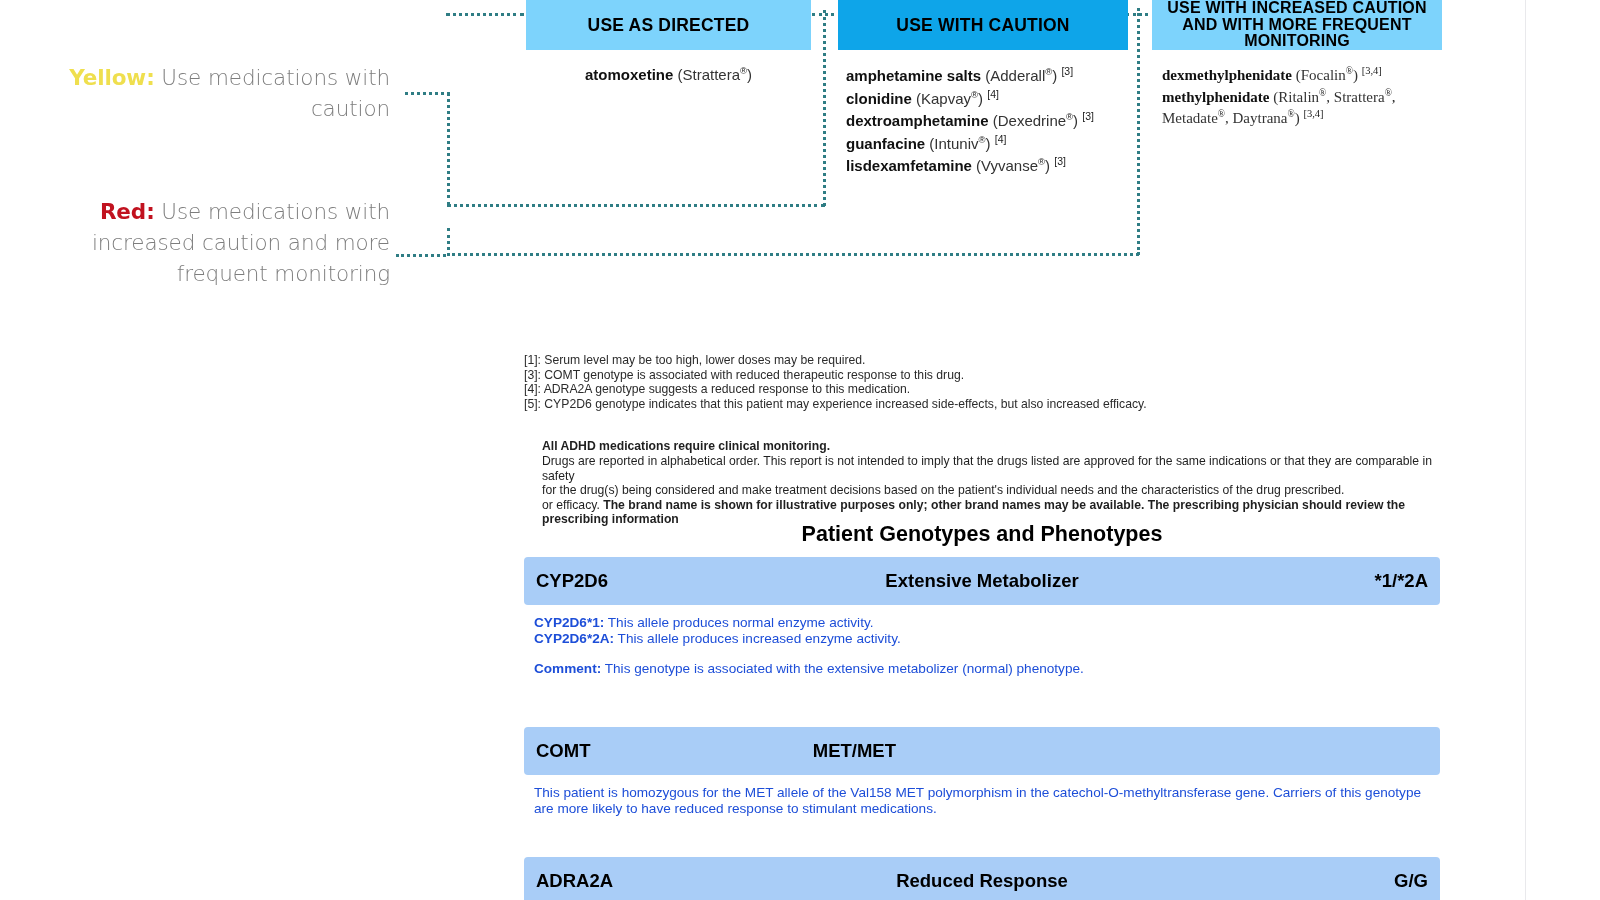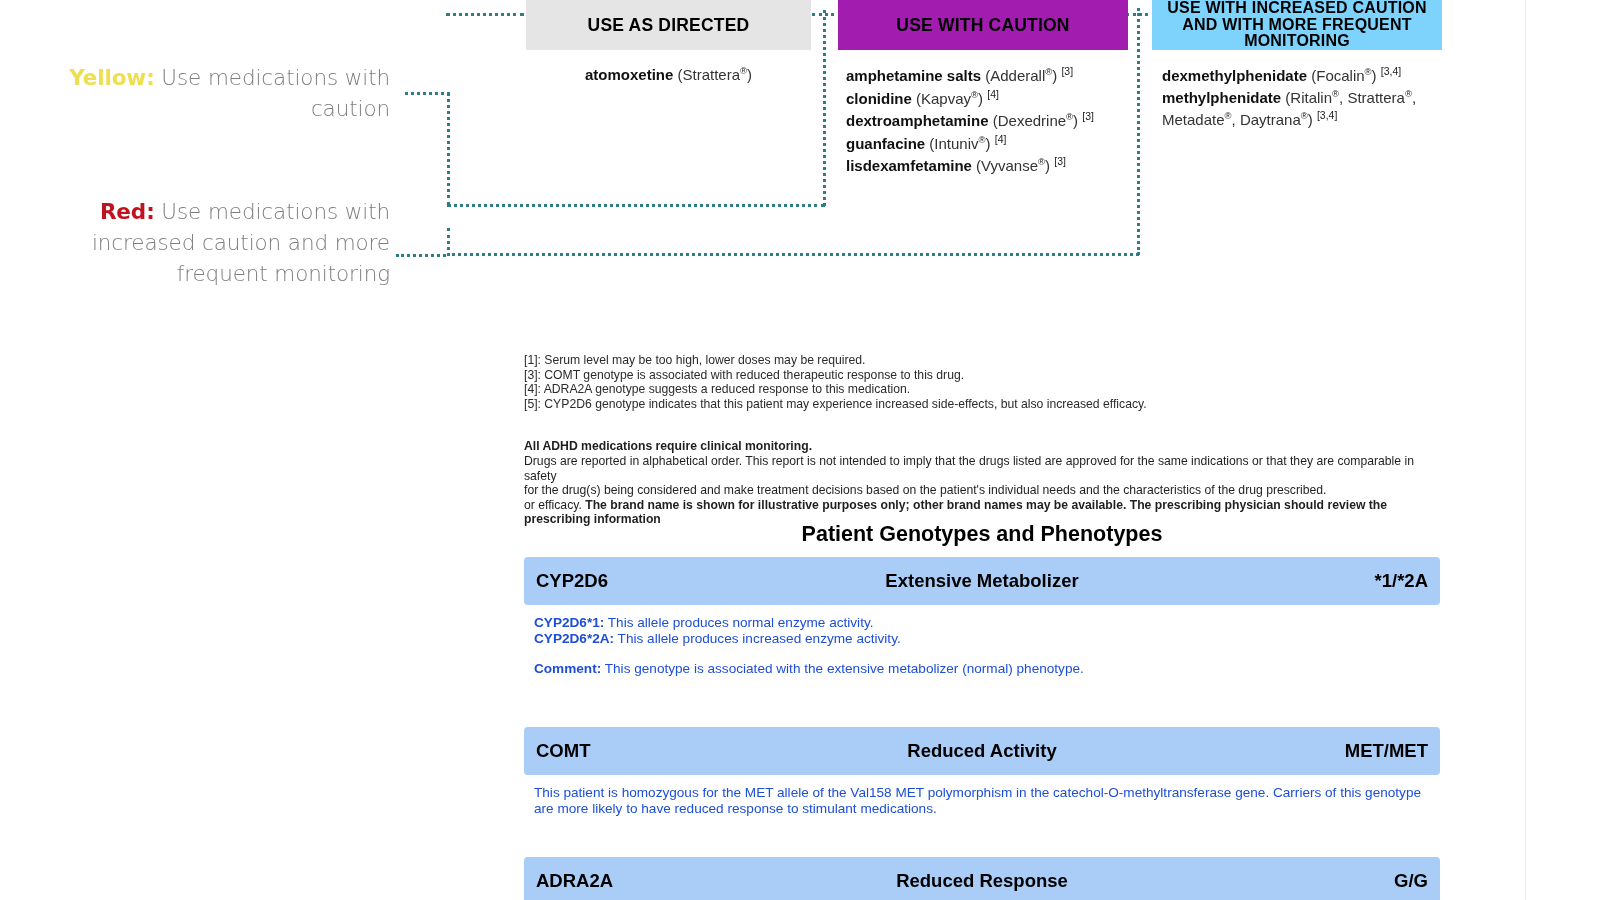--- a/index.html
+++ b/index.html
@@ -80,22 +80,22 @@
     justify-content: center;
     text-align: center;
     font-family: "Liberation Sans", sans-serif;
     font-weight: 700;
     font-size: 17.5px;
     letter-spacing: 0.2px;
     color: #000000;
     line-height: 17px;
     padding: 0 4px;
   }
-  .col-green  .col-head { background: #e5e5e5; }
-  .col-yellow .col-head { background: #a21caf; }
+  .col-green  .col-head { background: #7dd3fc; }
+  .col-yellow .col-head { background: #0ea5e9; }
   .col-red    .col-head { background: #7dd3fc; }
   .col-red .col-head { font-size: 16px; line-height: 16.5px; }
 
   .drug-list {
     padding-top: 13px;
     font-size: 15px;
     line-height: 16.6px;
   }
   .drug-list .drug-line {
     white-space: nowrap;
@@ -115,21 +115,21 @@
     top: 353px;
     width: 920px;
     font-size: 12.2px;
     line-height: 14.6px;
     color: #2b2b2b;
   }
   #footnotes .fn { white-space: nowrap; }
 
   #disclaimer {
     position: absolute;
-    left: 524px;
+    left: 542px;
     top: 439px;
     width: 920px;
     font-size: 12.2px;
     line-height: 14.4px;
     color: #1f1f1f;
   }
   #disclaimer .bold-line { font-weight: 700; margin-bottom: 1px; }
   #disclaimer .body b { font-weight: 700; }
 
   
@@ -213,21 +213,21 @@
       <div class="drug-line"><span class="generic">amphetamine salts</span> <span class="brand">(Adderall</span><span class="sup">®</span><span class="brand">)</span> <span class="ref">[3]</span></div>
       <div class="drug-line"><span class="generic">clonidine</span> <span class="brand">(Kapvay</span><span class="sup">®</span><span class="brand">)</span> <span class="ref">[4]</span></div>
       <div class="drug-line"><span class="generic">dextroamphetamine</span> <span class="brand">(Dexedrine</span><span class="sup">®</span><span class="brand">)</span> <span class="ref">[3]</span></div>
       <div class="drug-line"><span class="generic">guanfacine</span> <span class="brand">(Intuniv</span><span class="sup">®</span><span class="brand">)</span> <span class="ref">[4]</span></div>
       <div class="drug-line"><span class="generic">lisdexamfetamine</span> <span class="brand">(Vyvanse</span><span class="sup">®</span><span class="brand">)</span> <span class="ref">[3]</span></div>
     </div>
   </div>
 
   <div class="col col-red" style="left:1152px; width:290px;">
     <div class="col-head">USE WITH INCREASED CAUTION AND WITH MORE FREQUENT MONITORING</div>
-    <div class="drug-list" style="padding-left:10px;">
+    <div class="drug-list" style="padding-left:10px;font-family:Liberation Serif, serif;">
       <div class="drug-line"><span class="generic">dexmethylphenidate</span> <span class="brand">(Focalin</span><span class="sup">®</span><span class="brand">)</span> <span class="ref">[3,4]</span></div>
       <div class="drug-line"><span class="generic">methylphenidate</span> <span class="brand">(Ritalin</span><span class="sup">®</span><span class="brand">, Strattera</span><span class="sup">®</span>,</div>
       <div class="drug-line"><span class="brand">Metadate</span><span class="sup">®</span><span class="brand">, Daytrana</span><span class="sup">®</span><span class="brand">)</span> <span class="ref">[3,4]</span></div>
     </div>
   </div>
 
   <div id="footnotes">
     <div class="fn">[1]: Serum level may be too high, lower doses may be required.</div>
     <div class="fn">[3]: COMT genotype is associated with reduced therapeutic response to this drug.</div>
     <div class="fn">[4]: ADRA2A genotype suggests a reduced response to this medication.</div>
@@ -255,21 +255,20 @@
       <div><b>CYP2D6*1:</b><span> This allele produces normal enzyme activity.</span></div>
       <div><b>CYP2D6*2A:</b><span> This allele produces increased enzyme activity.</span></div>
       <div class="spacer"></div>
       <div><b>Comment:</b><span> This genotype is associated with the extensive metabolizer (normal) phenotype.</span></div>
     </div>
   </div>
 
   <div class="geno-block" id="block-comt">
     <div class="geno-band">
       <span class="gene">COMT</span>
-      <span class="pheno">Reduced Activity</span>
       <span class="allele">MET/MET</span>
     </div>
     <div class="geno-body">
       <div>This patient is homozygous for the MET allele of the Val158 MET polymorphism in the catechol-O-methyltransferase gene. Carriers of this genotype</div>
       <div>are more likely to have reduced response to stimulant medications.</div>
     </div>
   </div>
 
   <div class="geno-block" id="block-adra2a">
     <div class="geno-band">

